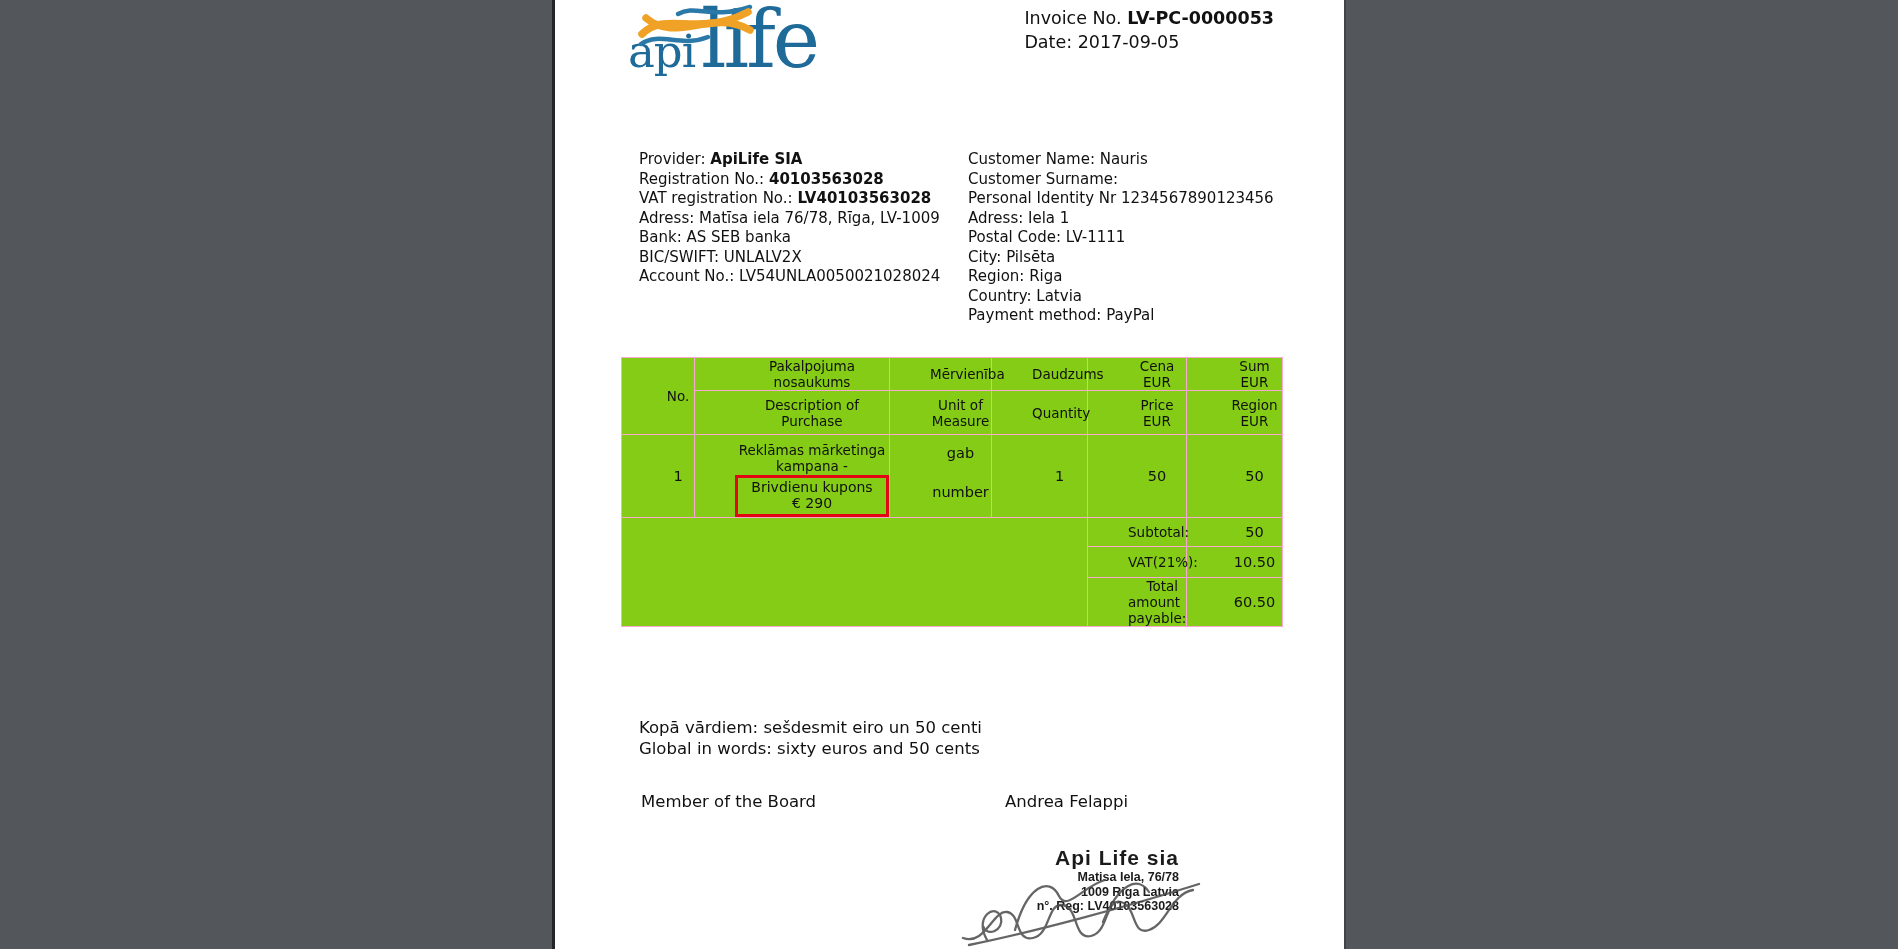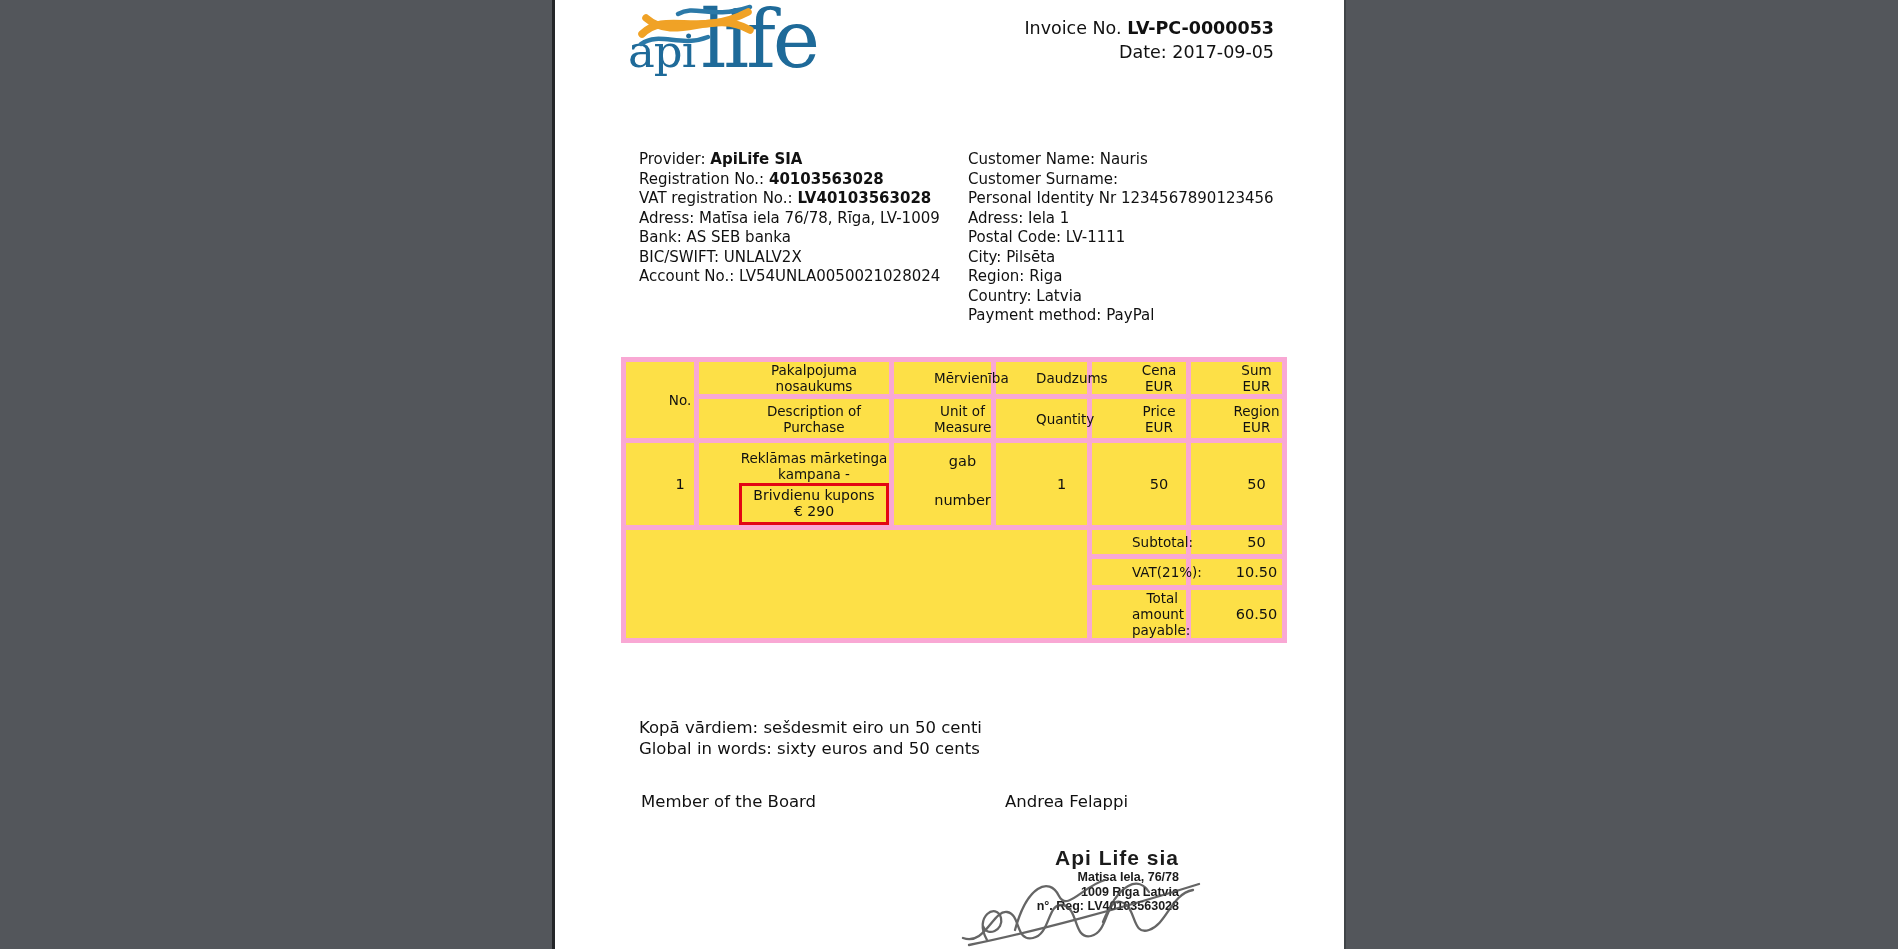--- a/index.html
+++ b/index.html
@@ -23,38 +23,38 @@
     position: absolute; left: 73px; top: 2px;
     display: flex; align-items: baseline;
     color: #1e6a99;
     font-family: "DejaVu Serif", serif;
   }
   .logo-api { font-size: 45px; line-height: 76px; letter-spacing: -1px; }
   .logo-life { font-size: 80px; line-height: 76px; letter-spacing: -3px; margin-left: 6px; }
   .swoosh { position: absolute; left: 10px; top: 0px; }
   
   .inv-head {
-    position: absolute; right: 70px; top: 16px;
-    text-align: right; font-size: 17.5px; line-height: 24px; margin-left: 12px;
+    position: absolute; right: 70px; top: 6px;
+    text-align: left; font-size: 17.5px; line-height: 24px; margin-left: 12px;
   }
   
   .addr { position: absolute; top: 150px; font-size: 15px; line-height: 19.5px; }
   .provider { left: 84px; }
   .customer { left: 413px; }
   
   table.items {
     position: absolute; left: 66px; top: 357px;
     border-collapse: collapse; table-layout: fixed;
     width: 662px;
     font-size: 13.5px;
   }
   table.items td {
-    border: 5px solid #f9a8d4;
+    border: 1px solid #f9a8d4;
     text-align: center; vertical-align: middle;
-    background: #fde047;
+    background: #84cc16;
     padding-left: 40px;
   }
   table.items td.val { font-size: 14.5px; }
   table.items td.desc { vertical-align: top; padding-top: 7px; font-size: 13.5px; }
   table.items td.unitcell { vertical-align: top; }
   table.items td.lbl { text-align: right; padding-right: 8px; }
   .redbox {
     display: inline-block;
     border: 3px solid #e30613;
     padding: 1px 10px 3px 10px;

